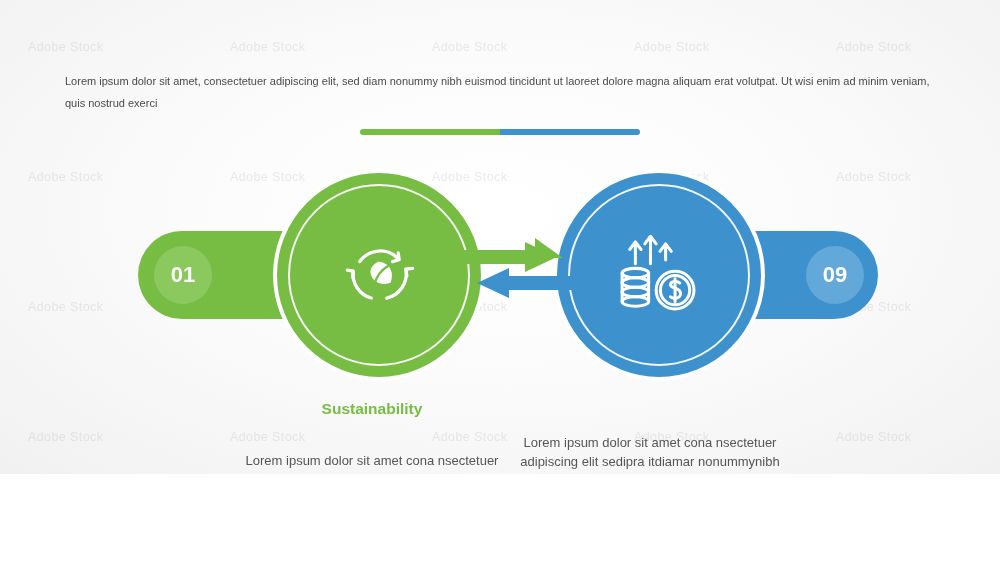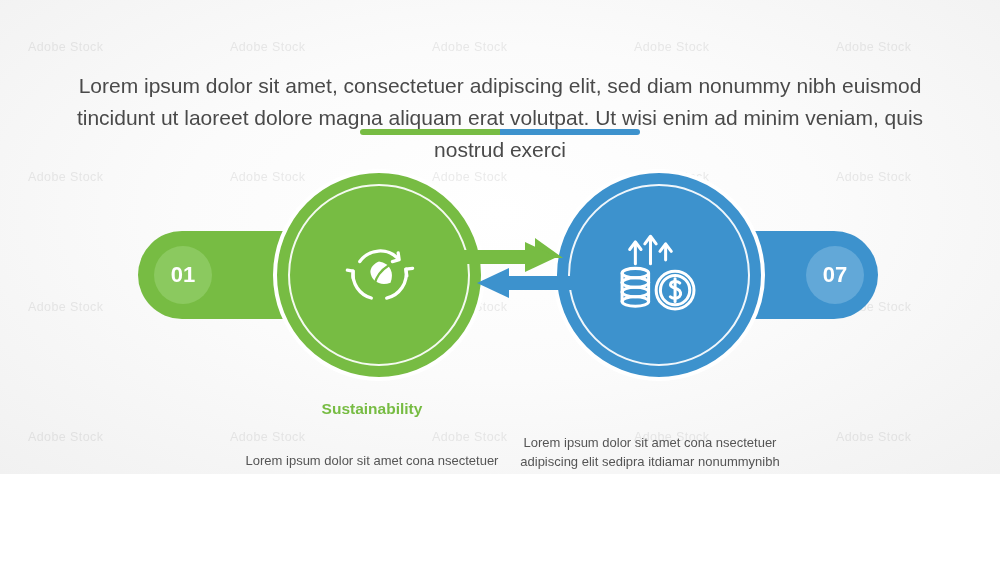--- a/index.html
+++ b/index.html
@@ -49,23 +49,22 @@
     font-weight: bold;
     color: #3c3c3c;
     letter-spacing: 0.2px;
   }
   .subtitle {
     position: absolute;
     top: 70px;
     left: 50%;
     transform: translateX(-50%);
     width: 870px;
-    text-align: center;
-    font-size: 21px;
-    line-height: 32px;
+    font-size: 11px;
+    line-height: 22px;
     color: #4a4a4a;
   }
   .divider {
     position: absolute;
     top: 129px;
     left: 50%;
     transform: translateX(-50%);
     width: 280px;
     height: 6px;
     display: flex;
@@ -229,21 +228,21 @@
     <div class="half-a"></div>
     <div class="half-b"></div>
   </div>
 
   <div class="diagram">
 
     <div class="pill pill-left"></div>
     <div class="pill pill-right"></div>
 
     <div class="num-badge num-left">01</div>
-    <div class="num-badge num-right">07</div>
+    <div class="num-badge num-right">09</div>
 
     <div class="big-circle circle-left">
       <div class="inner-ring"></div>
       <div class="icon-wrap">
         <svg width="96" height="96" viewBox="0 0 100 100" aria-hidden="true">
           <g fill="none" stroke="#ffffff" stroke-width="3.4" stroke-linecap="round" stroke-linejoin="round">
             <path d="M30 36 A26 26 0 0 1 70 33"></path>
             <path d="M78 44 A26 26 0 0 1 58 74"></path>
             <path d="M42 74 A26 26 0 0 1 23 46"></path>
             <path d="M70 27 L71 34 L64 36"></path>

